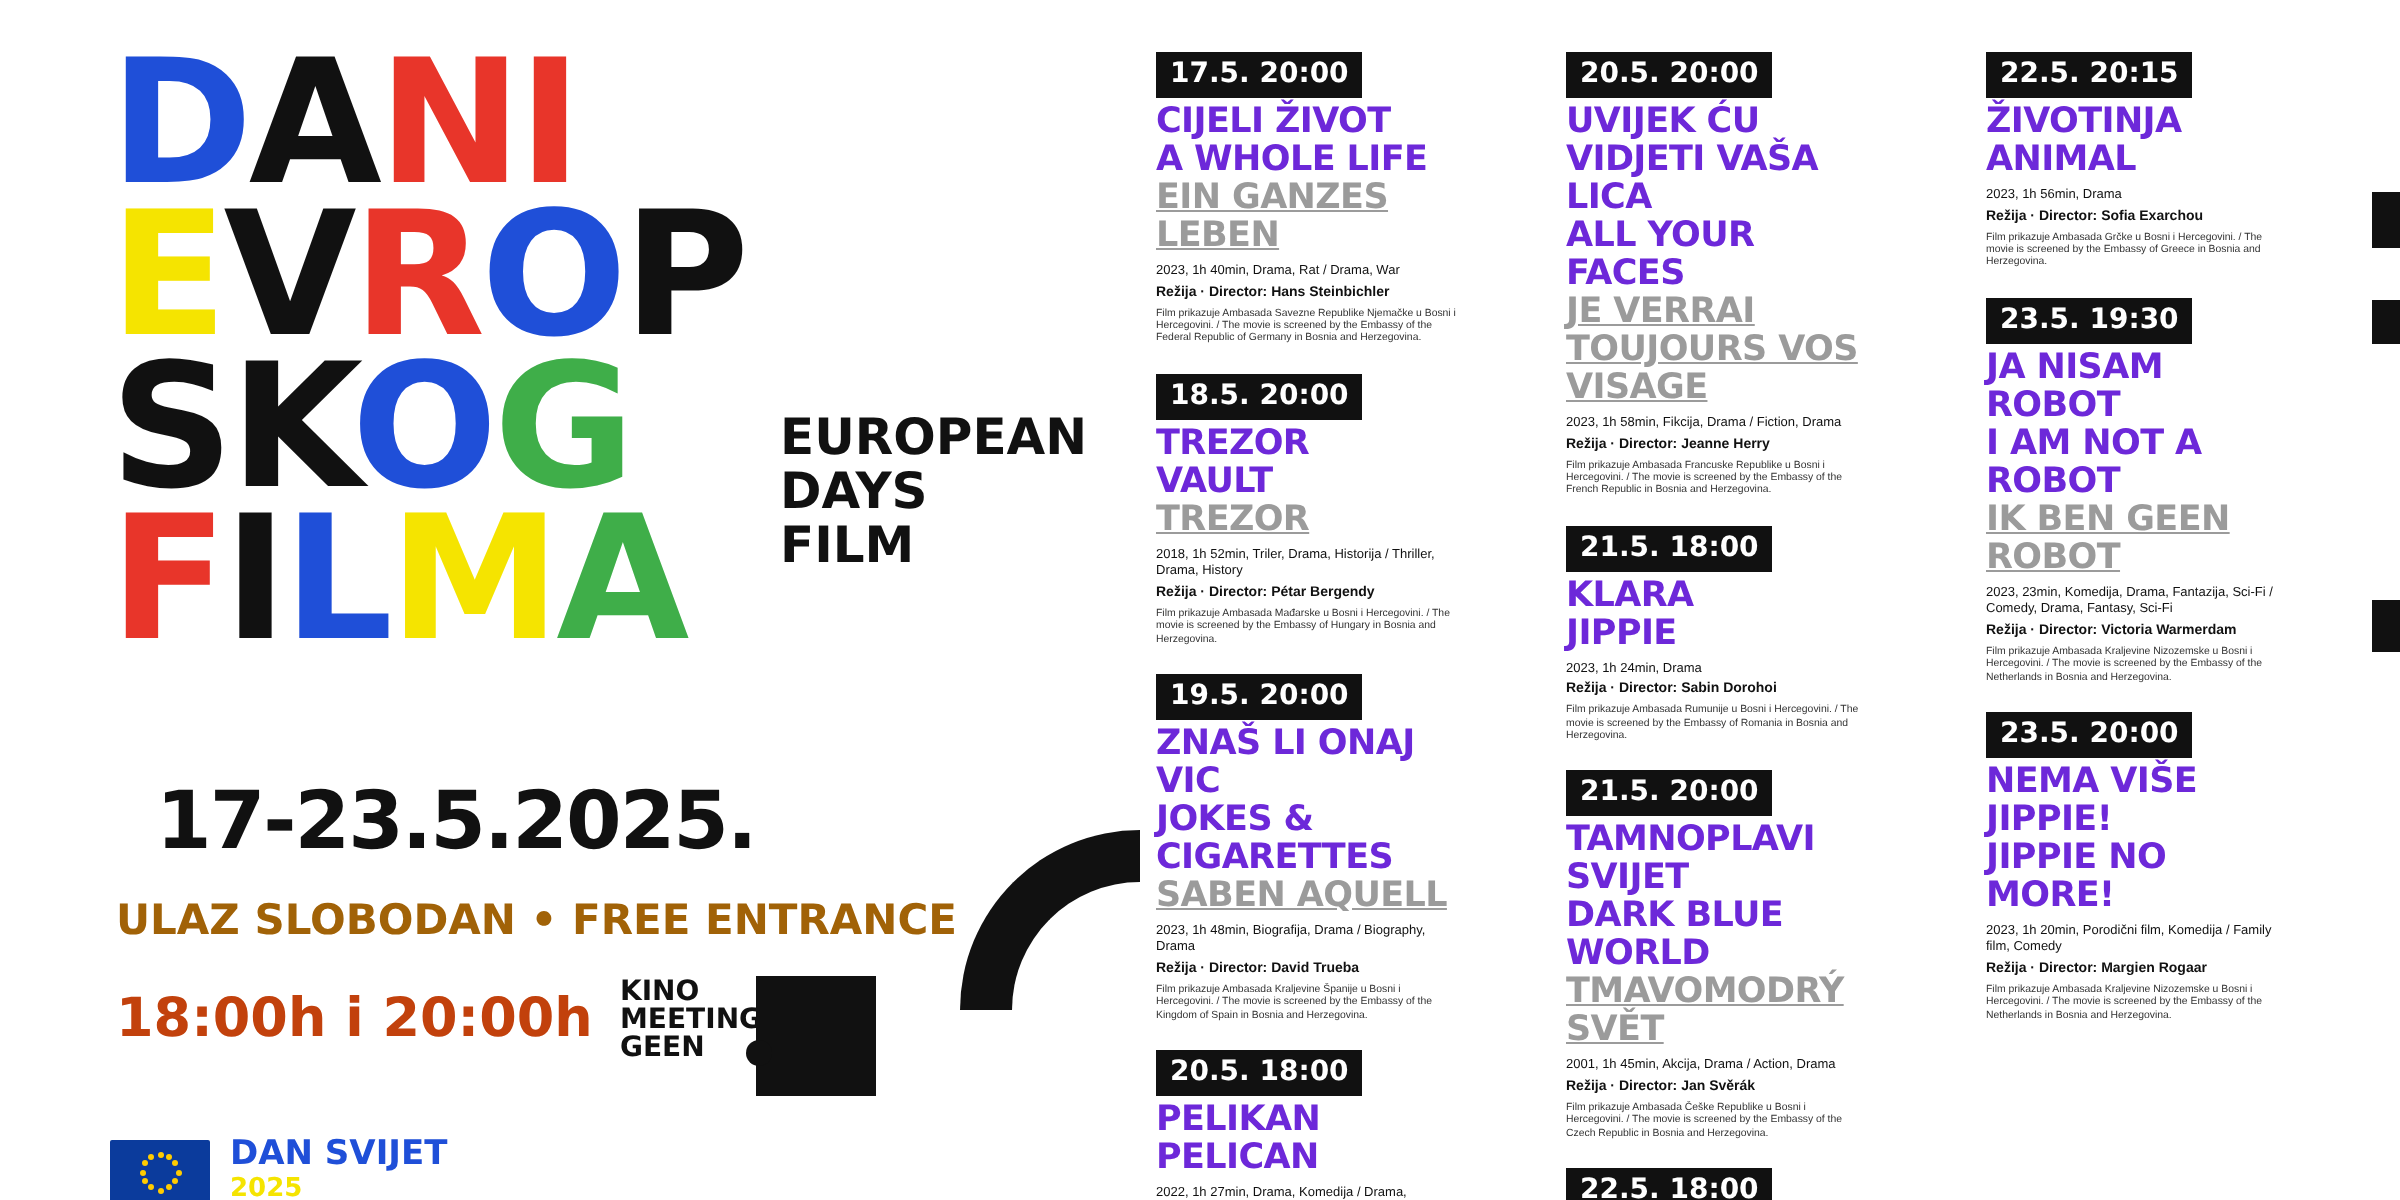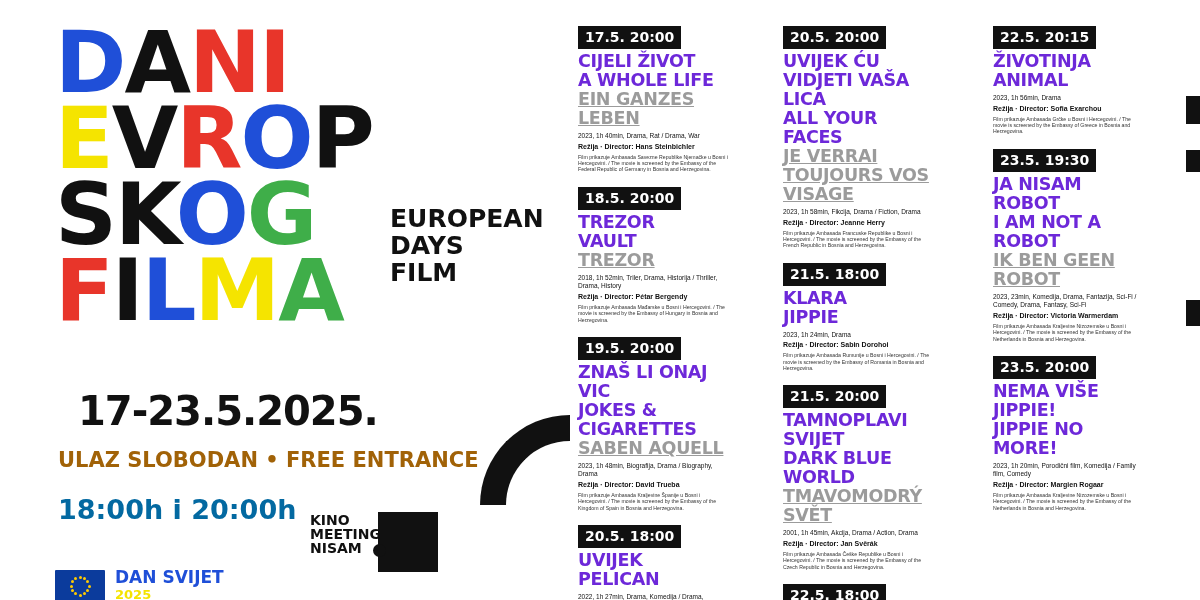--- a/index.html
+++ b/index.html
@@ -47,25 +47,25 @@
     font-weight:bold; font-size:40px; letter-spacing:-1px; color:#111;margin-left:22px;
   }
   .free {
     position:absolute; left:58px; top:448px;
     font-family:"DejaVu Sans", sans-serif;
     font-weight:bold; font-size:21px; letter-spacing:0px; color:#a16207;
   }
   .times {
     position:absolute; left:58px; top:494px;
     font-family:"DejaVu Sans", sans-serif;
-    font-weight:bold; font-size:27px; color:#0369a1;
-  }
-
-  
-  .kmp { position:absolute; left:310px; top:487px; width:140px; height:64px;margin-top:24px; }
+    font-weight:bold; font-size:27px; color:#c2410c;
+  }
+
+  
+  .kmp { position:absolute; left:310px; top:487px; width:140px; height:64px; }
   .kmp .txt {
     position:absolute; left:0; top:2px;
     font-family:"DejaVu Sans", sans-serif;
     font-weight:bold; font-size:14px; line-height:14px; color:#111;
   }
   .kmp .dot {
     position:absolute; left:63px; top:33px; width:13px; height:13px;
     border-radius:50%; background:#111;
   }
   .kmp .sq {
@@ -161,21 +161,21 @@
     <div class="free">ULAZ SLOBODAN • FREE ENTRANCE</div>
     <div class="times">18:00h i 20:00h</div>
 
     <div class="arc"></div>
 
     <div class="kmp">
       <div class="sq"></div>
       <div class="txt">
         <div>KINO</div>
         <div>MEETING</div>
-        <div>NISAM</div>
+        <div>GEEN</div>
       </div>
       <div class="dot"></div>
     </div>
 
     <div class="eu-block">
       <div class="eu-flag" id="euflag">
           <div class="star" style="left: 23.5px; top: 6px;"></div>
           <div class="star" style="left: 28px; top: 7.20577px;"></div>
           <div class="star" style="left: 31.2942px; top: 10.5px;"></div>
           <div class="star" style="left: 32.5px; top: 15px;"></div>
@@ -193,21 +193,21 @@
         <span class="sub">2025</span>
       </div>
     </div>
   </div>
 
   <div class="cols">
     <div class="col col-1">
         <div class="film"><div class="tag">17.5. 20:00</div><div class="title">CIJELI ŽIVOT</div><div class="title">A WHOLE LIFE</div><div class="alt">EIN GANZES LEBEN</div><div class="meta">2023, 1h 40min, Drama, Rat / Drama, War</div><div class="credit">Režija · Director: Hans Steinbichler</div><div class="note">Film prikazuje Ambasada Savezne Republike Njemačke u Bosni i Hercegovini. / The movie is screened by the Embassy of the Federal Republic of Germany in Bosnia and Herzegovina.</div></div>
         <div class="film"><div class="tag">18.5. 20:00</div><div class="title">TREZOR</div><div class="title">VAULT</div><div class="alt">TREZOR</div><div class="meta">2018, 1h 52min, Triler, Drama, Historija / Thriller, Drama, History</div><div class="credit">Režija · Director: Pétar Bergendy</div><div class="note">Film prikazuje Ambasada Mađarske u Bosni i Hercegovini. / The movie is screened by the Embassy of Hungary in Bosnia and Herzegovina.</div></div>
         <div class="film"><div class="tag">19.5. 20:00</div><div class="title">ZNAŠ LI ONAJ VIC</div><div class="title">JOKES &amp; CIGARETTES</div><div class="alt">SABEN AQUELL</div><div class="meta">2023, 1h 48min, Biografija, Drama / Biography, Drama</div><div class="credit">Režija · Director: David Trueba</div><div class="note">Film prikazuje Ambasada Kraljevine Španije u Bosni i Hercegovini. / The movie is screened by the Embassy of the Kingdom of Spain in Bosnia and Herzegovina.</div></div>
-        <div class="film"><div class="tag">20.5. 18:00</div><div class="title">UVIJEK</div><div class="title">PELICAN</div><div class="meta">2022, 1h 27min, Drama, Komedija / Drama, Comedy</div></div>
+        <div class="film"><div class="tag">20.5. 18:00</div><div class="title">PELIKAN</div><div class="title">PELICAN</div><div class="meta">2022, 1h 27min, Drama, Komedija / Drama, Comedy</div></div>
       </div>
     <div class="col col-2">
         <div class="film"><div class="tag">20.5. 20:00</div><div class="title">UVIJEK ĆU VIDJETI VAŠA LICA</div><div class="title">ALL YOUR FACES</div><div class="alt">JE VERRAI TOUJOURS VOS VISAGE</div><div class="meta">2023, 1h 58min, Fikcija, Drama / Fiction, Drama</div><div class="credit">Režija · Director: Jeanne Herry</div><div class="note">Film prikazuje Ambasada Francuske Republike u Bosni i Hercegovini. / The movie is screened by the Embassy of the French Republic in Bosnia and Herzegovina.</div></div>
         <div class="film"><div class="tag">21.5. 18:00</div><div class="title">KLARA</div><div class="title">JIPPIE</div><div class="meta">2023, 1h 24min, Drama</div><div class="credit">Režija · Director: Sabin Dorohoi</div><div class="note">Film prikazuje Ambasada Rumunije u Bosni i Hercegovini. / The movie is screened by the Embassy of Romania in Bosnia and Herzegovina.</div></div>
         <div class="film"><div class="tag">21.5. 20:00</div><div class="title">TAMNOPLAVI SVIJET</div><div class="title">DARK BLUE WORLD</div><div class="alt">TMAVOMODRÝ SVĚT</div><div class="meta">2001, 1h 45min, Akcija, Drama / Action, Drama</div><div class="credit">Režija · Director: Jan Svěrák</div><div class="note">Film prikazuje Ambasada Češke Republike u Bosni i Hercegovini. / The movie is screened by the Embassy of the Czech Republic in Bosnia and Herzegovina.</div></div>
         <div class="film"><div class="tag">22.5. 18:00</div></div>
       </div>
     <div class="col col-3">
         <div class="film"><div class="tag">22.5. 20:15</div><div class="title">ŽIVOTINJA</div><div class="title">ANIMAL</div><div class="meta">2023, 1h 56min, Drama</div><div class="credit">Režija · Director: Sofia Exarchou</div><div class="note">Film prikazuje Ambasada Grčke u Bosni i Hercegovini. / The movie is screened by the Embassy of Greece in Bosnia and Herzegovina.</div></div>
         <div class="film"><div class="tag">23.5. 19:30</div><div class="title">JA NISAM ROBOT</div><div class="title">I AM NOT A ROBOT</div><div class="alt">IK BEN GEEN ROBOT</div><div class="meta">2023, 23min, Komedija, Drama, Fantazija, Sci-Fi / Comedy, Drama, Fantasy, Sci-Fi</div><div class="credit">Režija · Director: Victoria Warmerdam</div><div class="note">Film prikazuje Ambasada Kraljevine Nizozemske u Bosni i Hercegovini. / The movie is screened by the Embassy of the Netherlands in Bosnia and Herzegovina.</div></div>

